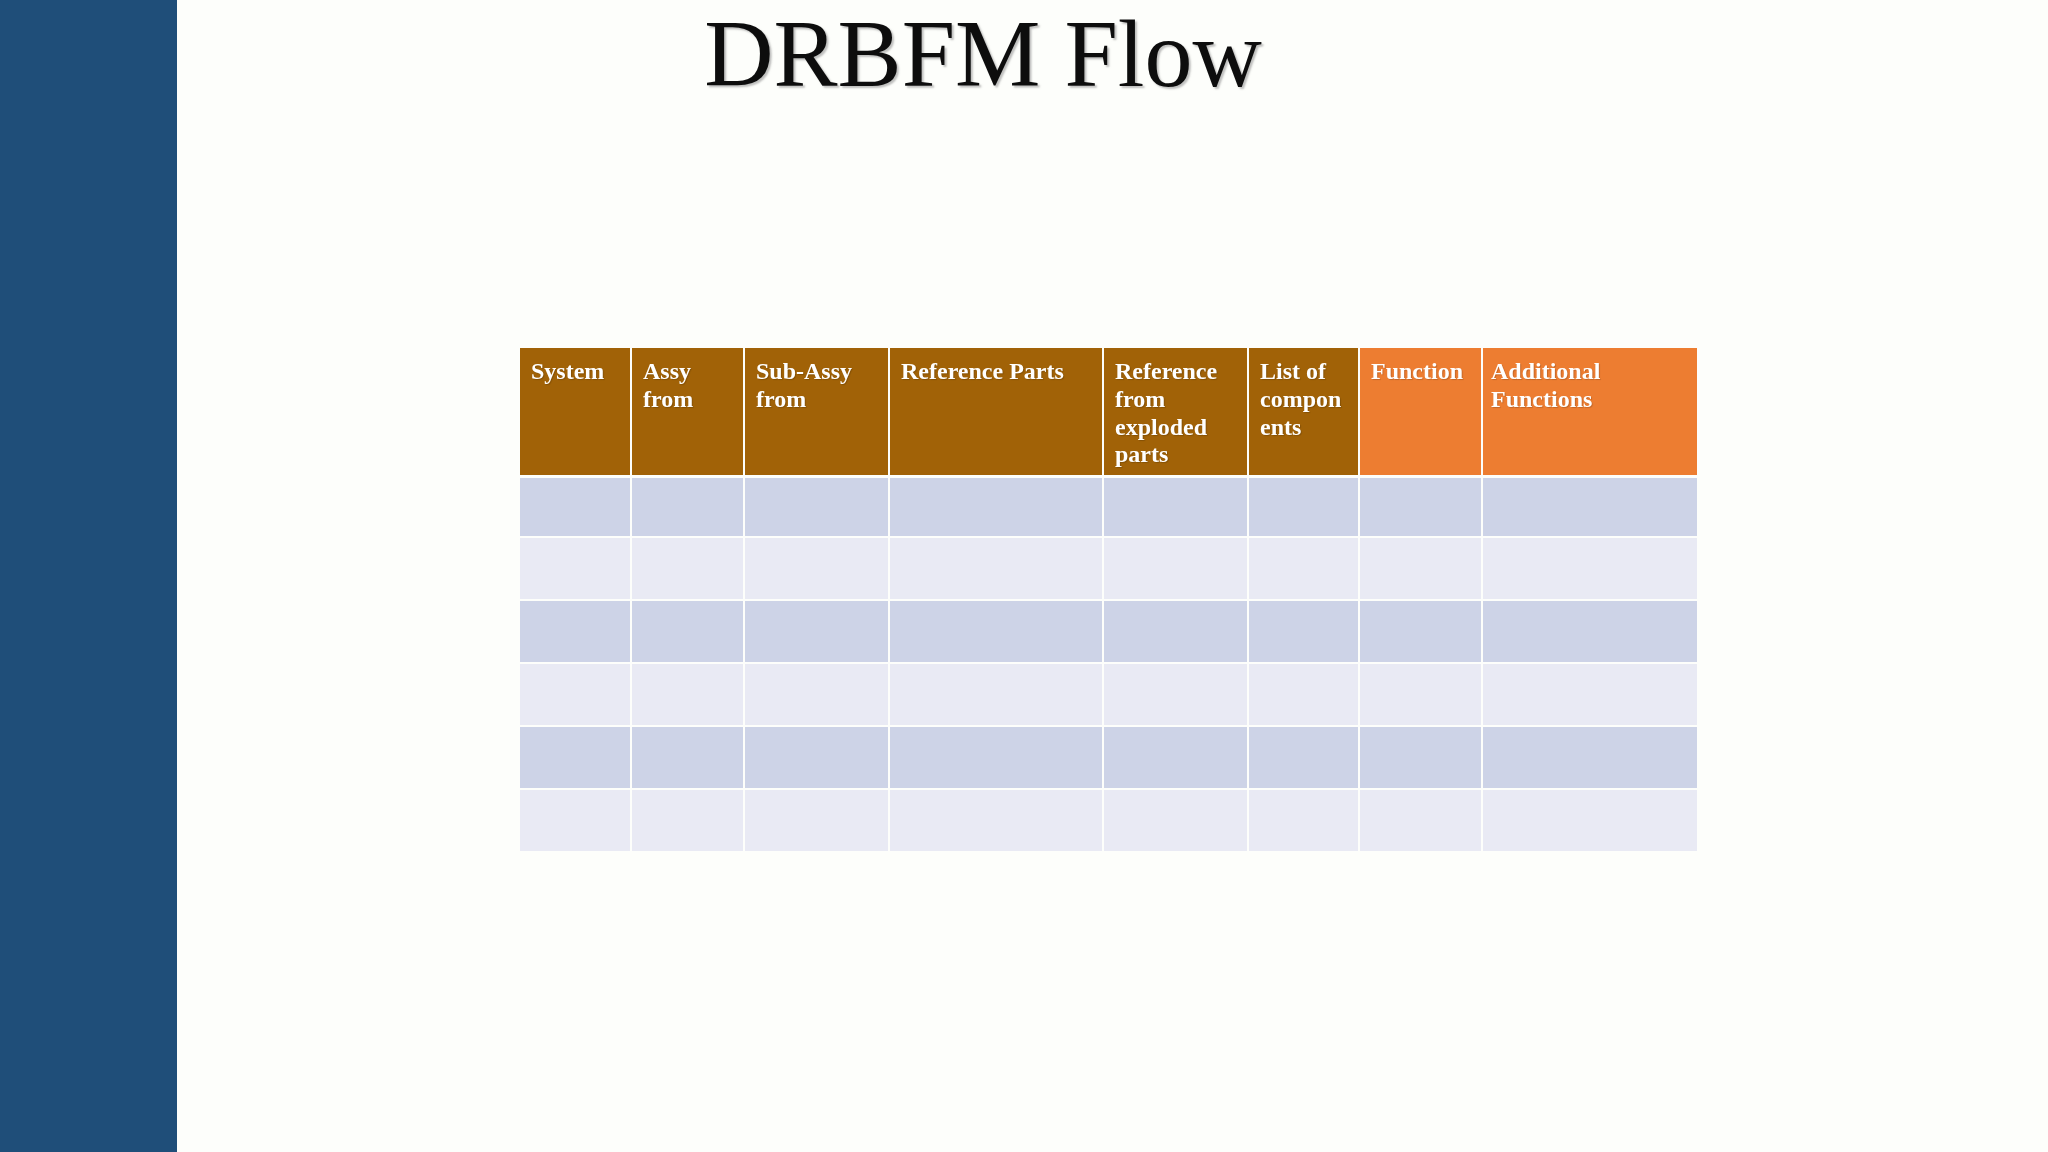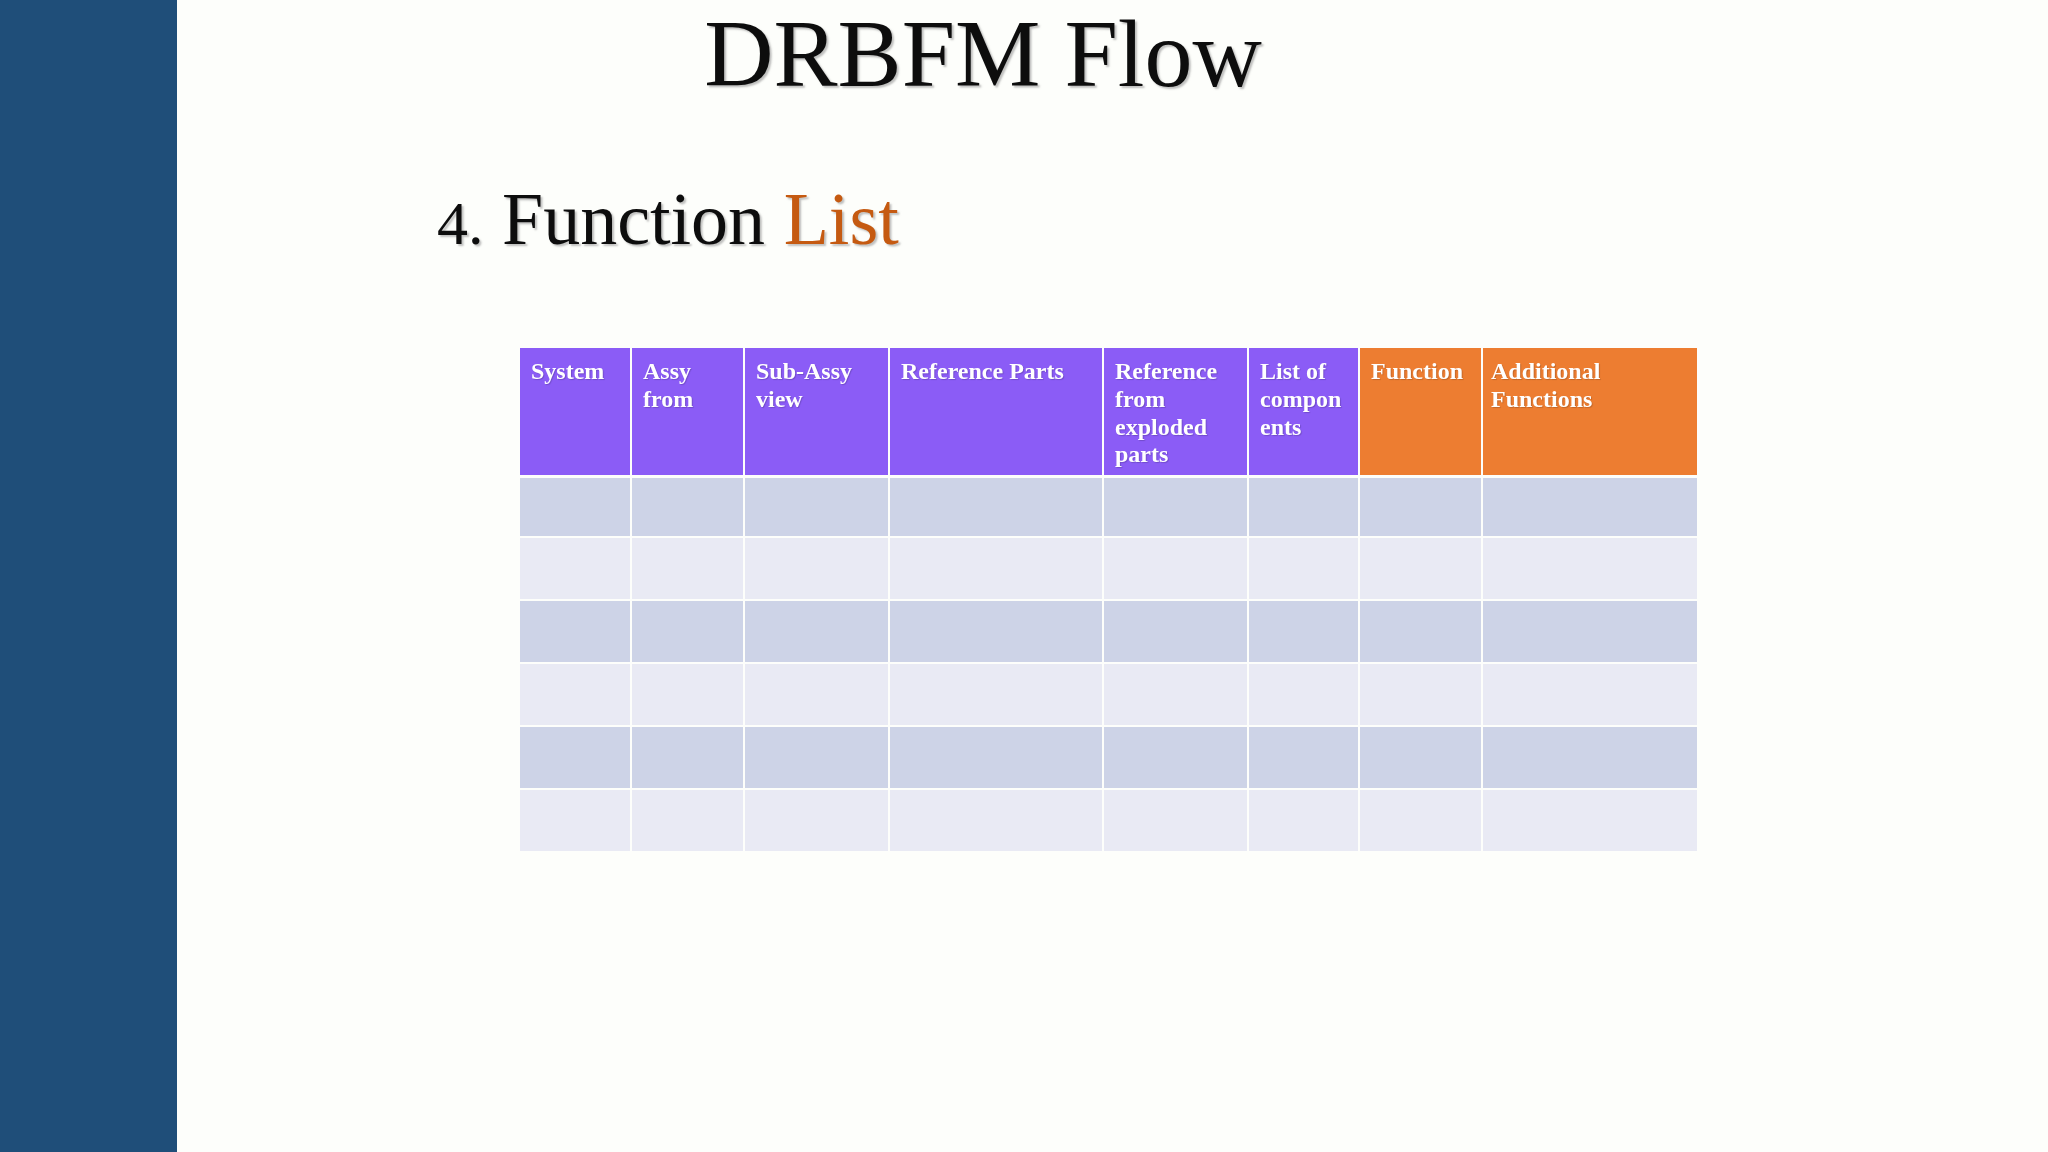--- a/index.html
+++ b/index.html
@@ -90,21 +90,21 @@
   #function-list-table th {
     height: 119px;
     vertical-align: top;
     text-align: left;
     padding: 10px 8px 6px 11px;
     font-family: "Liberation Serif", serif;
     font-weight: bold;
     font-size: 24px;
     line-height: 1.16;
     color: #FFFFFF;
-    background: #8b5cf6;
+    background: #a16207;
     border-right: 2px solid #FDFEFB;
     box-sizing: border-box;
     word-wrap: break-word;
     overflow-wrap: break-word;
     text-shadow: 1px 1px 1px rgba(0,0,0,0.18);
   }
   #function-list-table th.accent {
     background: #ED7D31;
   }
   #function-list-table th.last {
@@ -127,42 +127,37 @@
 </style>
 </head>
 <body>
 
 <div id="slide">
 
   <div id="sidebar-bar"></div>
 
   <div id="slide-title">DRBFM Flow</div>
 
-  <div id="slide-subtitle">
-    <span class="num">4.</span>
-    <span>Function</span>
-    <span class="accent">List</span>
-  </div>
 
   <table id="function-list-table">
     <colgroup>
       <col class="c0">
         <col class="c1">
         <col class="c2">
         <col class="c3">
       <col class="c4">
         <col class="c5">
         <col class="c6">
         <col class="c7">
     </colgroup>
     <thead>
       <tr>
         <th>System</th>
         <th>Assy from</th>
-        <th>Sub-Assy view</th>
+        <th>Sub-Assy from</th>
         <th>Reference Parts</th>
         <th>Reference from exploded parts</th>
         <th>List of components</th>
         <th class="accent">Function</th>
         <th class="accent last">Additional Functions</th>
       </tr>
     </thead>
     <tbody id="table-body">
         <tr class="row-odd">
           <td></td>

